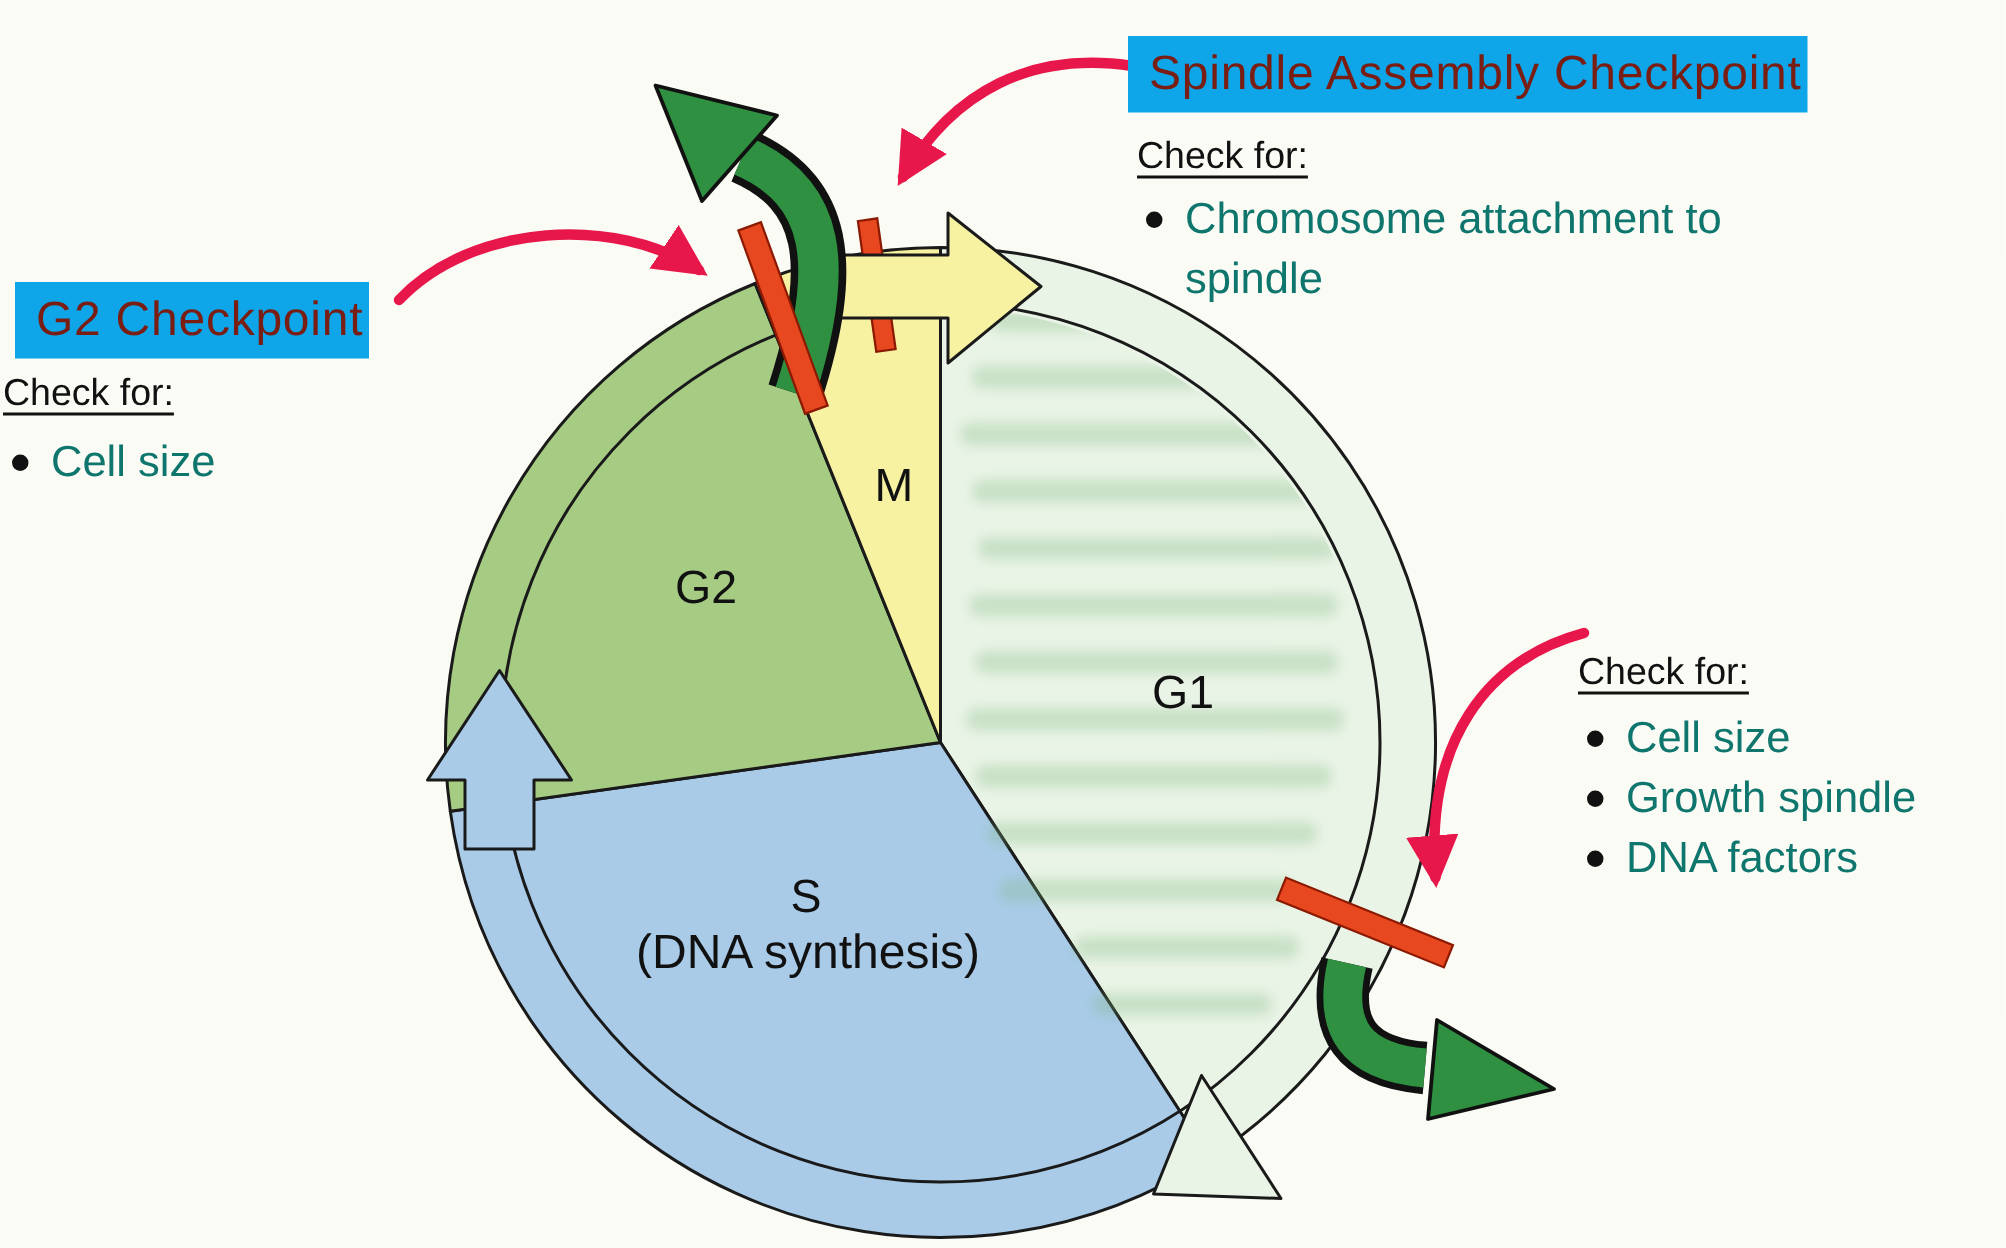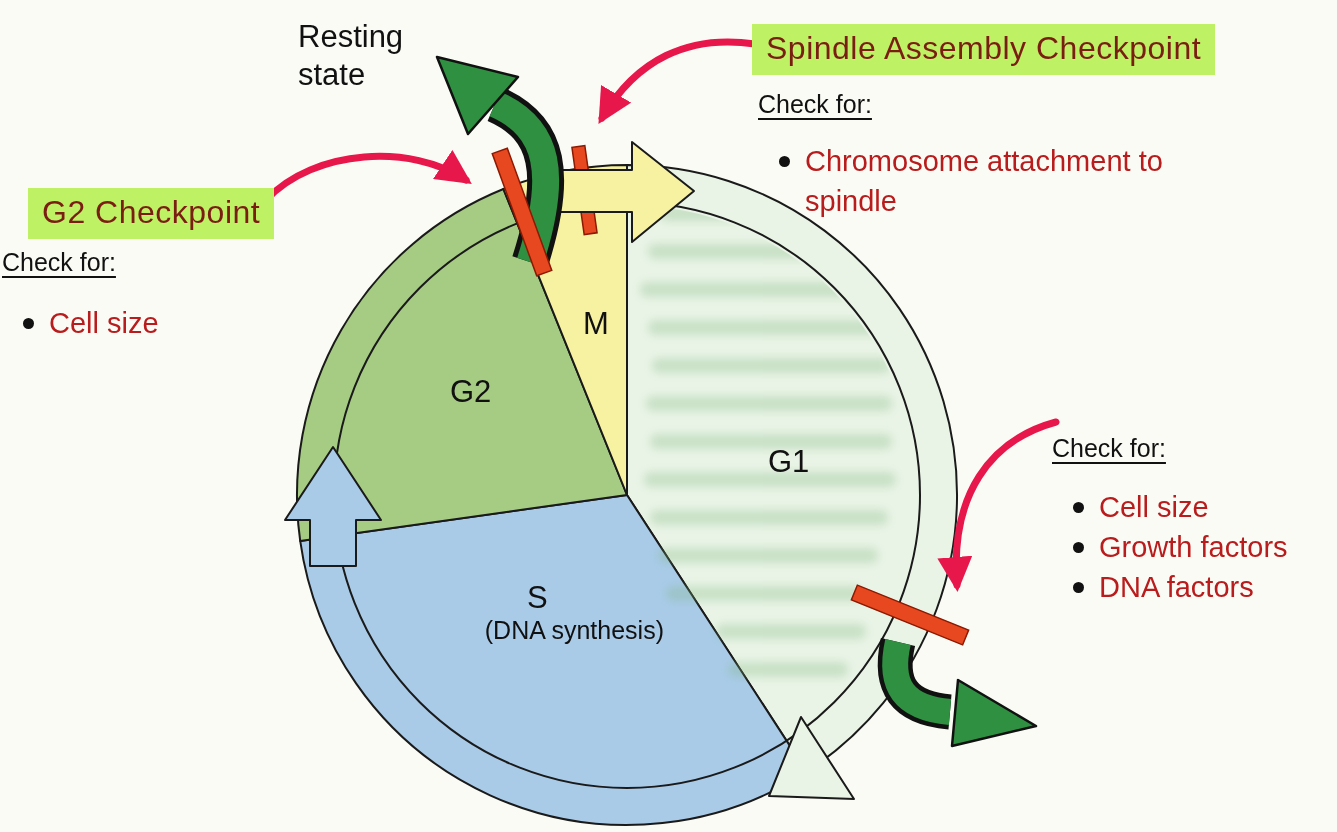--- a/index.html
+++ b/index.html
@@ -5,42 +5,42 @@
   html,body{margin:0;padding:0;}
   .stage{
     position:relative;width:1337px;height:832px;overflow:hidden;
     background:#fbfbf5;
     font-family:"Liberation Sans", sans-serif;
     color:#141414;
   }
   .stage svg{position:absolute;left:0;top:0;}
   .cp-label{
     position:absolute;
-    background:#bef264;
+    background:#0ea5e9;
     color:#7a1d12;
     font-size:32px;
-    padding:6px 14px 8px 14px;
+    padding:6px 4px 8px 14px;
     white-space:nowrap;
     letter-spacing:0.5px;
   }
   .check-heading{
     position:absolute;
     font-size:25px;
     color:#111;
     text-decoration:underline;
     text-decoration-thickness:2px;
     text-underline-offset:5px;
     white-space:nowrap;
   }
   ul.check-list{
     position:absolute;
     list-style:none;
-    margin:15px;padding:0;
+    margin:0;padding:0;
     font-size:29px;
-    color:#b91c1c;
+    color:#0f766e;
   }
   ul.check-list li{
     position:relative;
     padding-left:32px;
     line-height:40px;
   }
   ul.check-list li::before{
     content:"";
     position:absolute;
     left:6px;top:15px;
@@ -128,41 +128,40 @@
 
     <rect x="850" y="607" width="120" height="16" transform="rotate(22 910 615)" fill="#e8481f" stroke="#8c1a02" stroke-width="1.5"></rect>
 
     <g fill="none" stroke="#e8174b" stroke-width="7" stroke-linecap="round">
       <path d="M755,44 C688,34 636,60 602,118" marker-end="url(#redhead)" stroke="#e8174b"></path>
       <path d="M266,200 C315,148 412,144 466,180" marker-end="url(#redhead)" stroke="#e8174b"></path>
       <path d="M1056,422 C990,440 950,495 957,585" marker-end="url(#redhead)" stroke="#e8174b"></path>
     </g>
   </svg>
 
-  <div class="resting" style="left:298px;top:18px;width:150px;">Resting state</div>
 
   <div class="cp-label" style="left:752px;top:24px;">Spindle Assembly Checkpoint</div>
   <div class="check-heading" style="left:758px;top:90px;">Check for:</div>
   <ul class="check-list" style="left:758px;top:126px;width:430px;">
     <li>Chromosome attachment to spindle</li>
   </ul>
 
-  <div class="cp-label" style="left:28px;top:188px;text-align:right;">G2 Checkpoint</div>
+  <div class="cp-label" style="left:10px;top:188px;text-align:right;">G2 Checkpoint</div>
   <div class="check-heading" style="left:2px;top:248px;">Check for:</div>
   <ul class="check-list" style="left:2px;top:288px;width:340px;">
     <li>Cell size</li>
   </ul>
 
   <div class="check-heading" style="left:1052px;top:434px;">Check for:</div>
   <ul class="check-list" style="left:1052px;top:472px;width:280px;">
     <li>Cell size</li>
-    <li>Growth factors</li>
+    <li>Growth spindle</li>
     <li>DNA factors</li>
   </ul>
 
 
   <div class="phase-label" style="left:583px;top:306px;">M</div>
   <div class="phase-label" style="left:450px;top:374px;">G2</div>
   <div class="phase-label" style="left:768px;top:444px;">G1</div>
   <div class="phase-label" style="left:527px;top:580px;">S</div>
-  <div class="phase-label" style="left:424px;top:616px;width:240px;text-align:right;font-size:25px;">(DNA synthesis)</div>
+  <div class="phase-label" style="left:424px;top:616px;width:240px;text-align:left;font-size:32px;">(DNA synthesis)</div>
 
 </div>
 
 </body></html>

